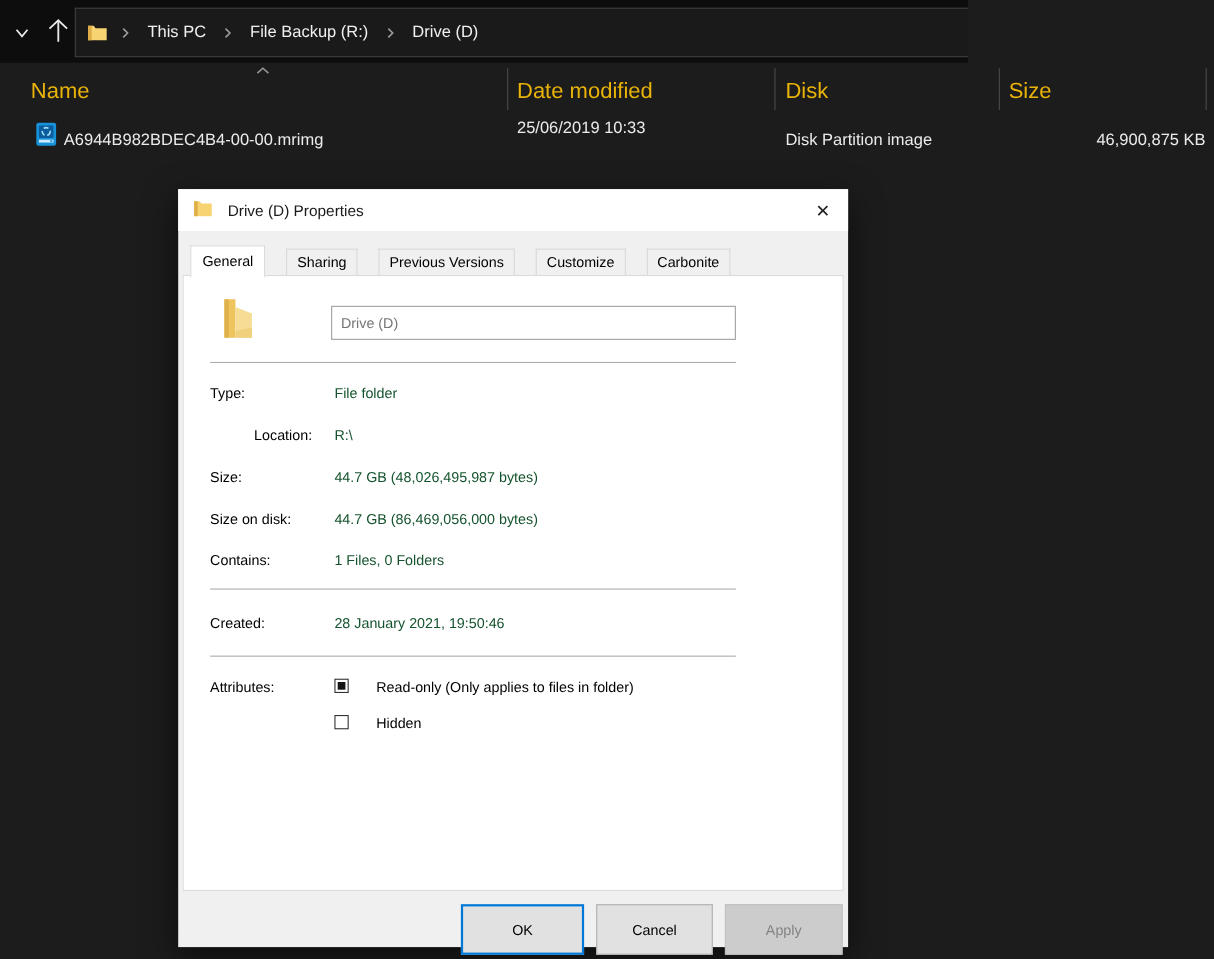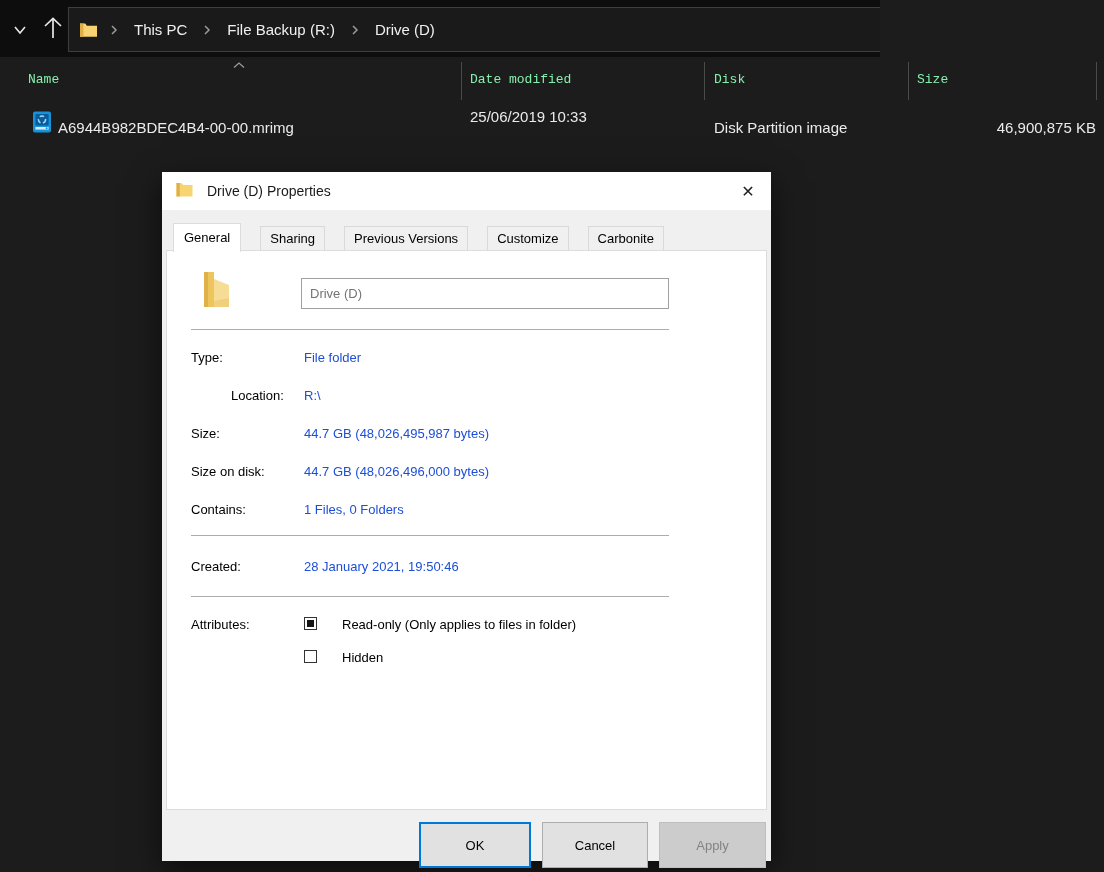--- a/index.html
+++ b/index.html
@@ -20,21 +20,21 @@
     background:#1a1a1a; border:1px solid #3e3e3e; border-right:none;
     display:flex; align-items:center; padding-left:10px;
   }
   .crumb-folder { display:flex; align-items:center; margin-right:6px; }
   .crumb-sep { display:flex; align-items:center; padding:0 6px; }
   .crumb {
     color:#f0f0f0; font-size:15px; padding:0 10px; line-height:43px;
     cursor:default; white-space:nowrap;
   }
   
-  .col-header { position:absolute; color:#86efac; font-size:13px; cursor:default;font-family:Liberation Mono, monospace; }
+  .col-header { position:absolute; color:#eab308; font-size:20px; cursor:default; }
   .col-divider { position:absolute; top:62px; width:1px; height:38px; background:#4a4a4a; }
   .sort-arrow { position:absolute; left:232px; top:55px; }
   .cell { position:absolute; color:#eceaea; font-size:15px; white-space:nowrap; }
   .file-icon { position:absolute; left:32px; top:111px; }
   .size-cell { left:900px; width:196px; text-align:right; }
   
   .dialog {
     position:absolute; left:162px; top:172px; width:609px; height:689px;
     background:#f0f0f0; box-shadow:0 10px 30px rgba(0,0,0,0.6);
     font-size:13px; color:#000;
@@ -63,21 +63,21 @@
     background:#ffffff; border:1px solid #dcdcdc; z-index:1;
   }
   .big-folder { position:absolute; left:32px; top:20px; }
   .name-input {
     position:absolute; left:134px; top:27px; width:368px; height:31px;
     border:1px solid #a0a0a0; background:#fff; color:#757575;
     font-size:13px; font-family:"Liberation Sans", sans-serif; padding:0 8px;
   }
   .sep { position:absolute; left:24px; width:478px; height:1px; background:#acacac; }
   .flabel { position:absolute; left:24px; font-size:13px; color:#000; white-space:nowrap; }
-  .fvalue { position:absolute; left:137px; font-size:13px; color:#1d4ed8; white-space:nowrap; }
+  .fvalue { position:absolute; left:137px; font-size:13px; color:#14532d; white-space:nowrap; }
   .checkbox { position:absolute; left:137px; width:13px; height:13px; border:1px solid #333; background:#fff; cursor:pointer; }
   .checkbox.indeterminate::after { content:""; position:absolute; inset:2px; background:#151515; }
   .cb-label { position:absolute; left:175px; font-size:13px; cursor:default; white-space:nowrap; }
   .btn {
     position:absolute; height:46px; font-size:13px; font-family:"Liberation Sans", sans-serif;
     background:#e1e1e1; border:1px solid #adadad; color:#000; cursor:pointer;
   }
   .btn-advanced { left:344px; top:393px; width:156px; height:27px; }
   .btn-ok { left:257px; top:650px; width:112px; border:2px solid #0078d7; }
   .btn-cancel { left:380px; top:650px; width:106px; }
@@ -187,21 +187,21 @@
 
     <div class="sep" style="top:78px;"></div>
 
     <div class="flabel" style="top:99px;">Type:</div>
     <div class="fvalue" style="top:99px;">File folder</div>
     <div class="flabel" style="top:137px;margin-left:40px;">Location:</div>
     <div class="fvalue" style="top:137px;">R:\</div>
     <div class="flabel" style="top:175px;">Size:</div>
     <div class="fvalue" style="top:175px;">44.7 GB (48,026,495,987 bytes)</div>
     <div class="flabel" style="top:213px;">Size on disk:</div>
-    <div class="fvalue" style="top:213px;">44.7 GB (48,026,496,000 bytes)</div>
+    <div class="fvalue" style="top:213px;">44.7 GB (86,469,056,000 bytes)</div>
     <div class="flabel" style="top:251px;">Contains:</div>
     <div class="fvalue" style="top:251px;">1 Files, 0 Folders</div>
 
     <div class="sep" style="top:284px;"></div>
 
     <div class="flabel" style="top:308px;">Created:</div>
     <div class="fvalue" style="top:308px;">28 January 2021, 19:50:46</div>
 
     <div class="sep" style="top:345px;"></div>
 

